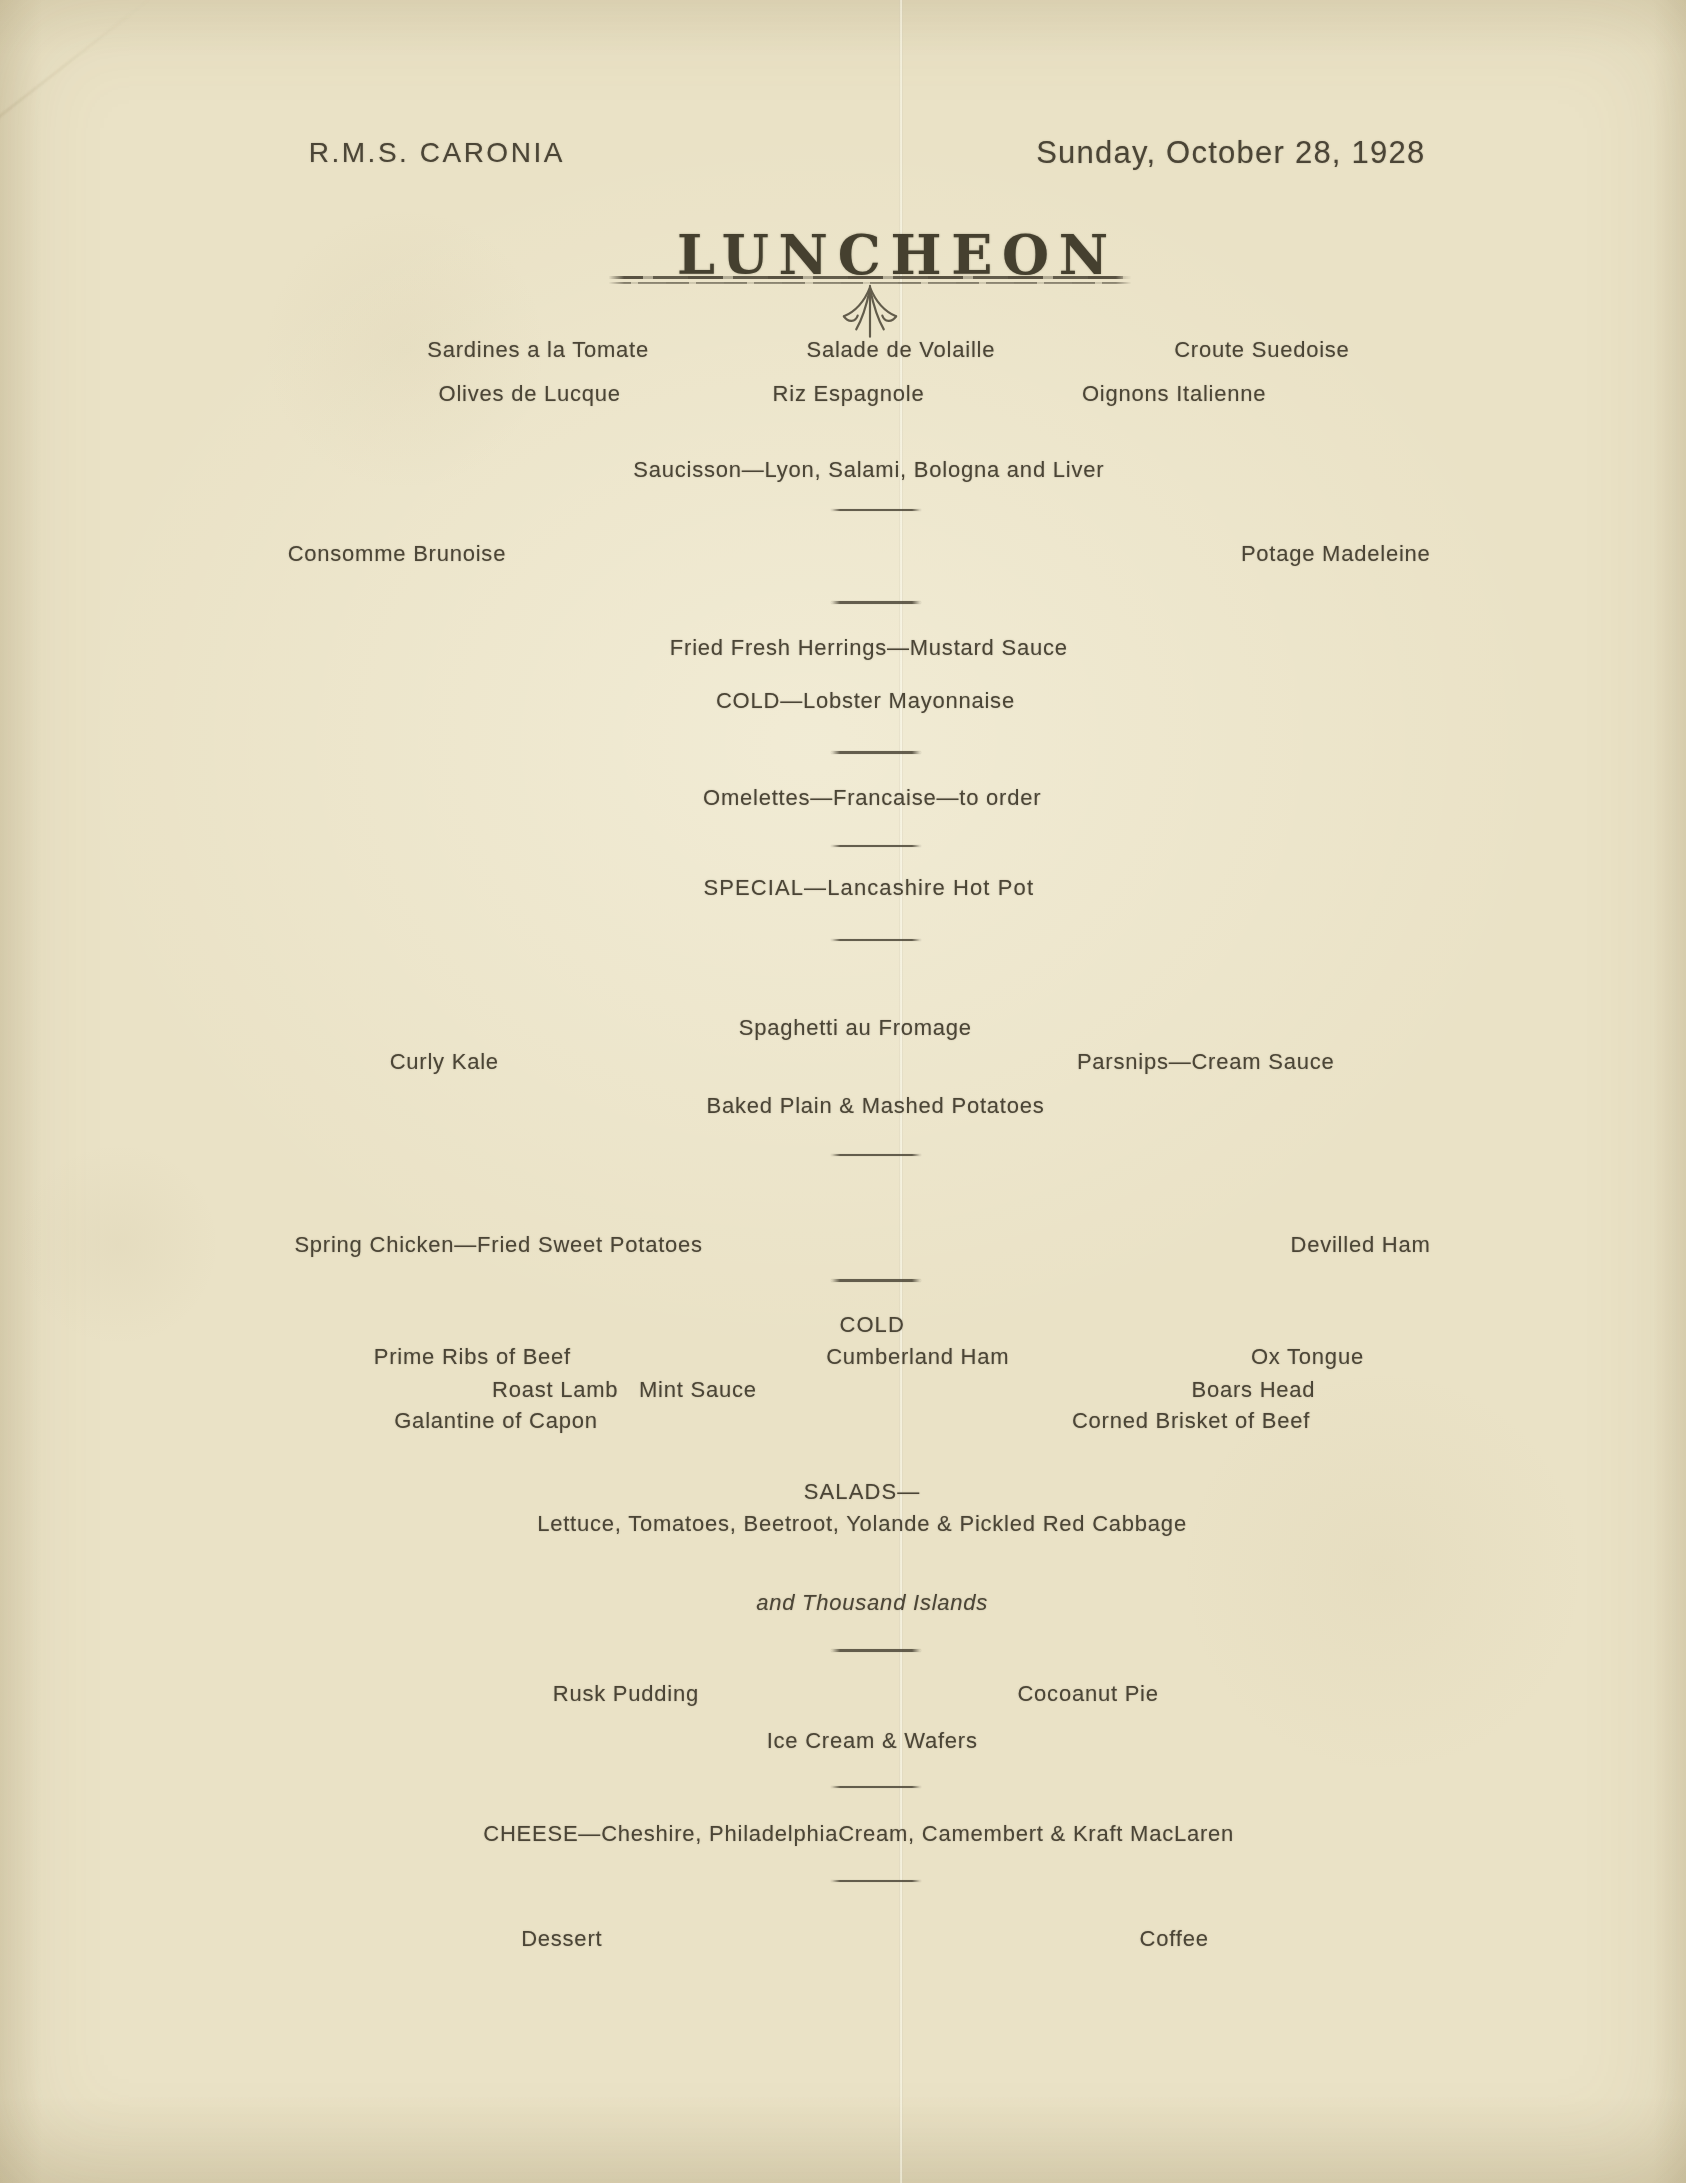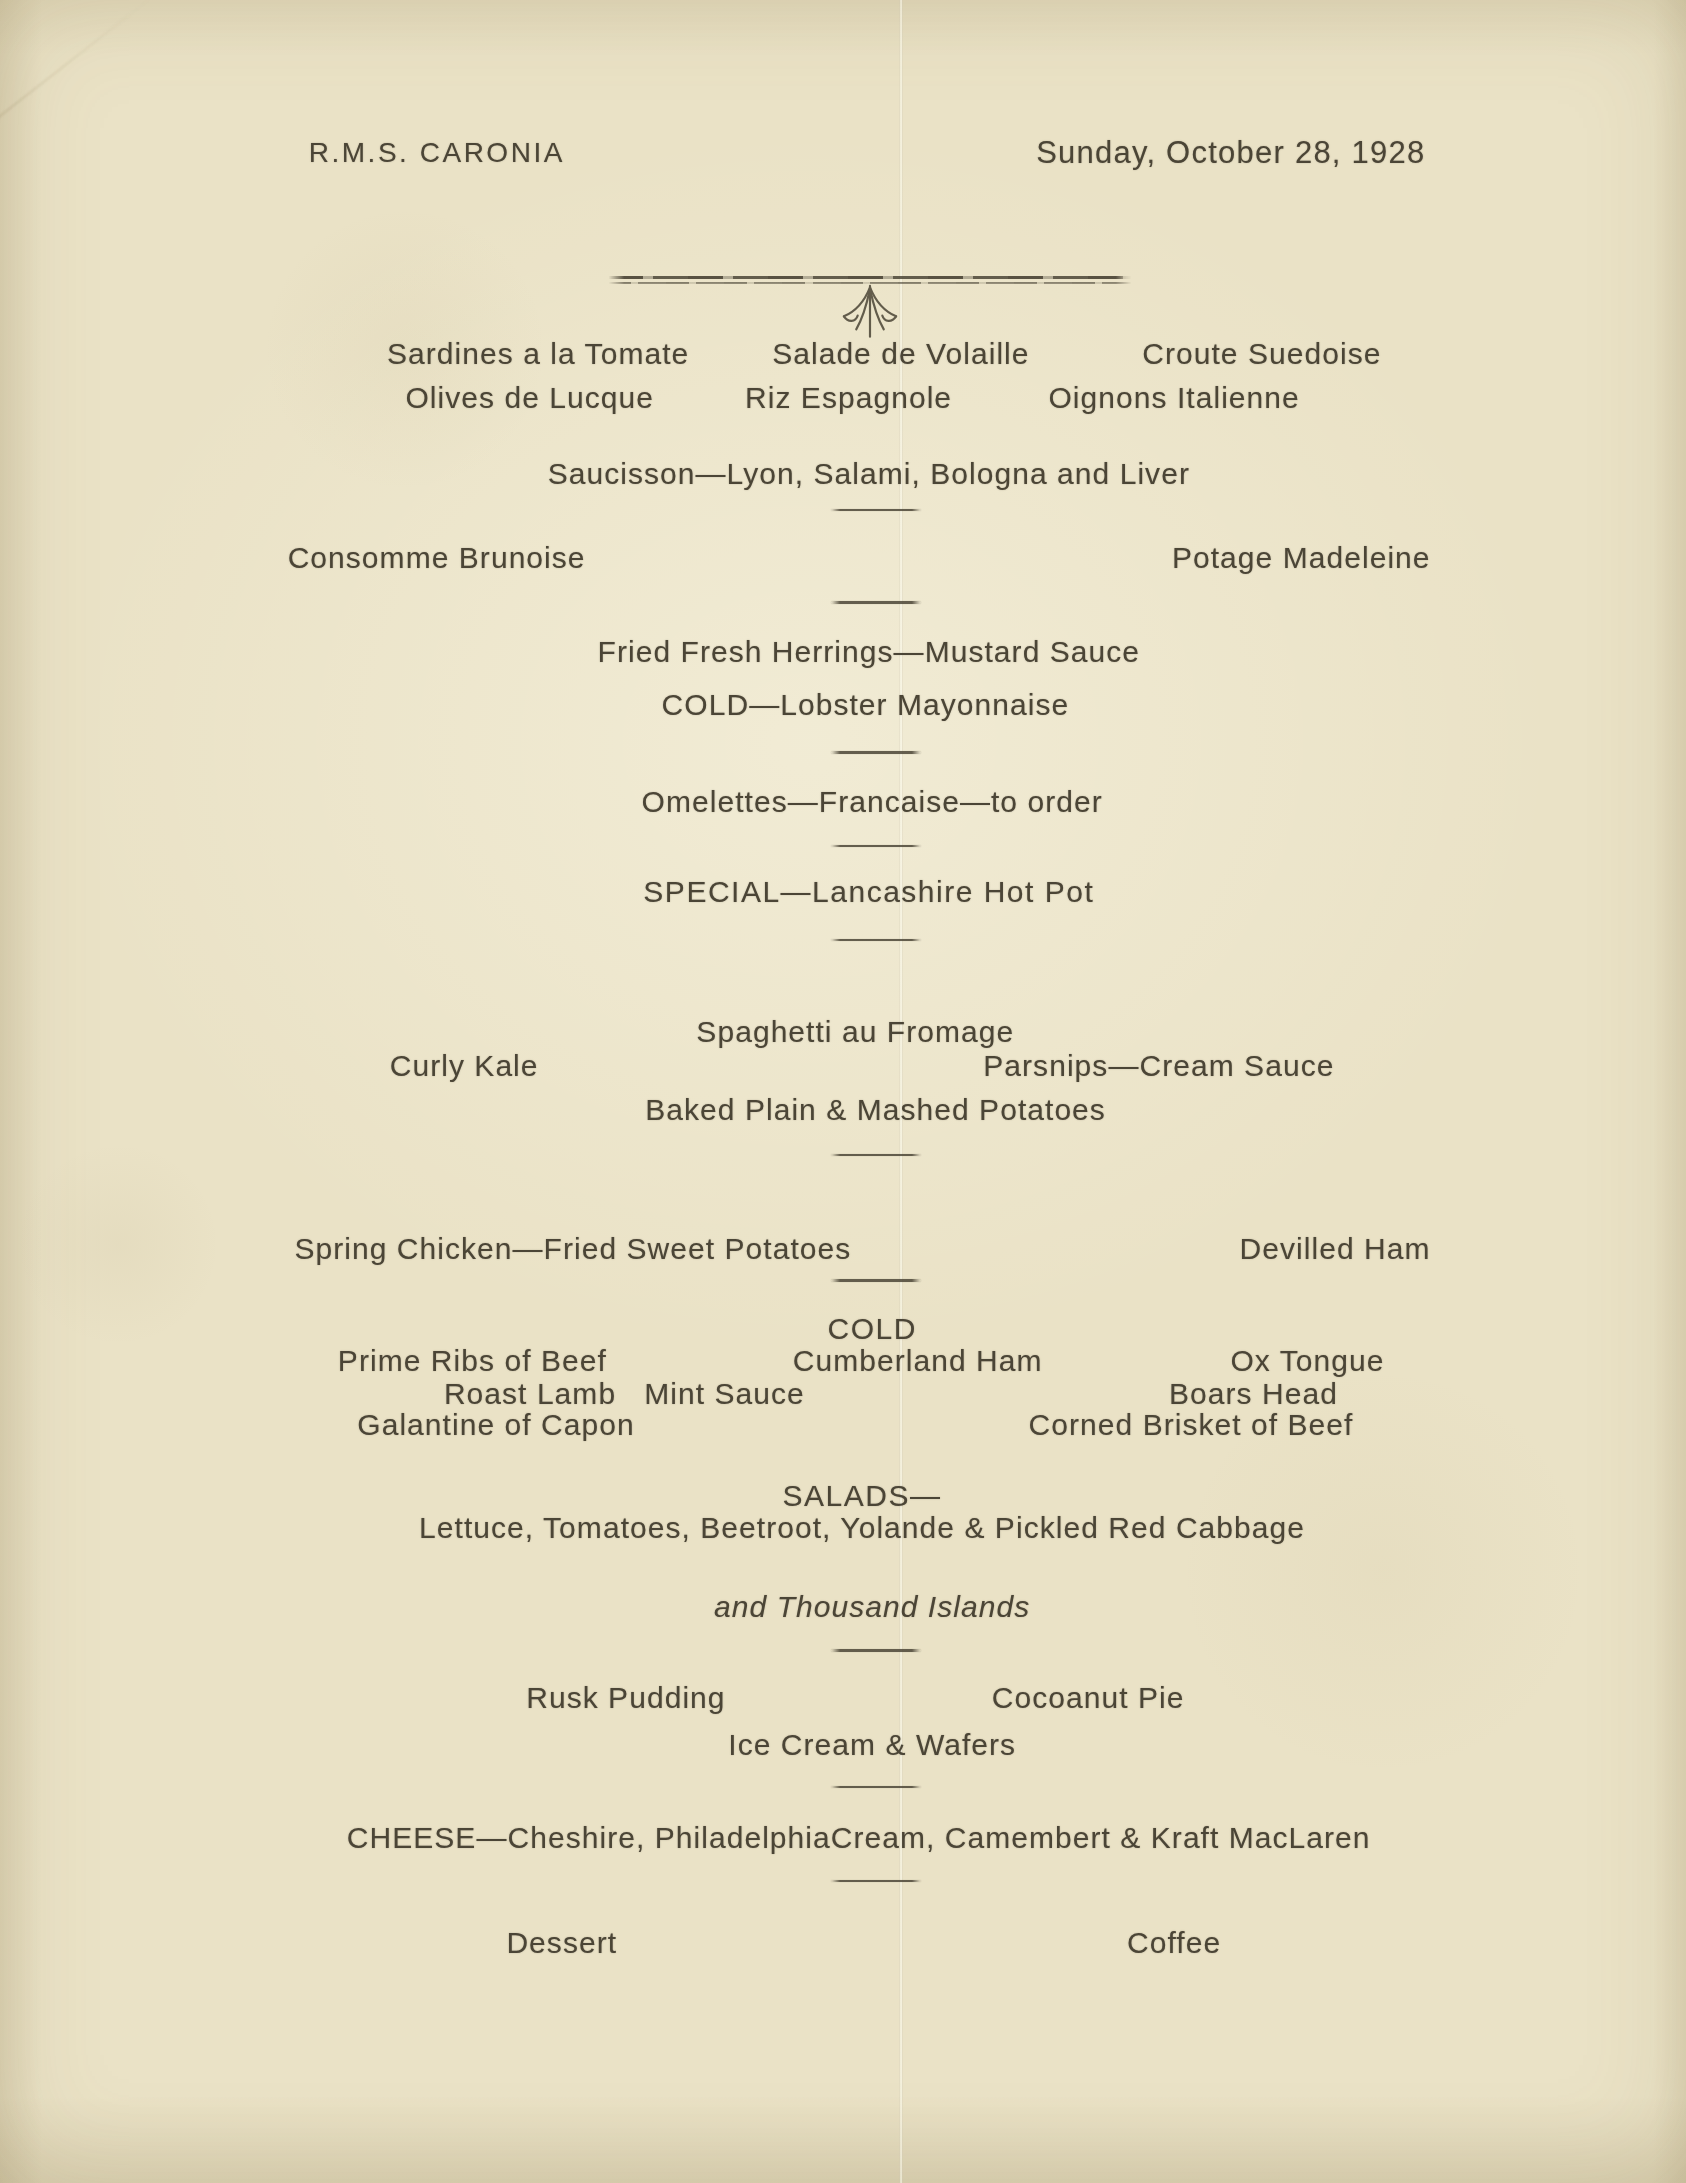--- a/index.html
+++ b/index.html
@@ -37,21 +37,21 @@
   .crease-tl {
     position: absolute; left: -29px; top: 58px;
     width: 204px; height: 1.9px;
     background: linear-gradient(90deg, rgba(120,100,60,0.18), rgba(120,100,60,0));
     transform: rotate(-38deg);
     filter: blur(1px);
   }
   .line {
     position: absolute;
     white-space: pre;
-    font-size: 30px;
+    font-size: 22px;
     letter-spacing: 0.035em;
     color: #4b4536;
     text-shadow: 0 0 1.5px rgba(75,69,54,0.38);
   }
   .c { transform: translateX(-50%); }
   .ship { font-size: 28px; letter-spacing: 0.09em; font-weight: 500; }
   .date { font-size: 31px; letter-spacing: 0.04em; }
   .title {
     position: absolute;
     font-family: "DejaVu Serif", serif;
@@ -90,20 +90,21 @@
 <body>
 
 <div class="page">
 
   <div class="fold"></div>
   <div class="crease-tl"></div>
 
   <div class="line ship" style="left:18.3%; top:6.28%;">R.M.S. CARONIA</div>
   <div class="line date" style="right:15.5%; top:6.2%;">Sunday, October 28, 1928</div>
 
+  <div class="title c" style="left:53.2%; top:10.2%;">LUNCHEON</div>
   <div class="title-rule c" style="left:51.6%; top:12.58%;"></div>
   <svg class="ornament c" style="left:51.6%; top:12.95%;" width="73" height="58" viewBox="0 0 100 80">
     <g stroke="#4b4536" fill="none" stroke-width="3" stroke-linecap="round" opacity="0.85">
       <path d="M50,4 C50,30 50,52 50,74"></path>
       <path d="M50,6 C42,26 28,40 14,46"></path>
       <path d="M50,6 C58,26 72,40 86,46"></path>
       <path d="M50,8 C45,32 38,52 31,64"></path>
       <path d="M50,8 C55,32 62,52 69,64"></path>
       <path d="M14,46 C20,55 30,54 33,45"></path>
       <path d="M86,46 C80,55 70,54 67,45"></path>

